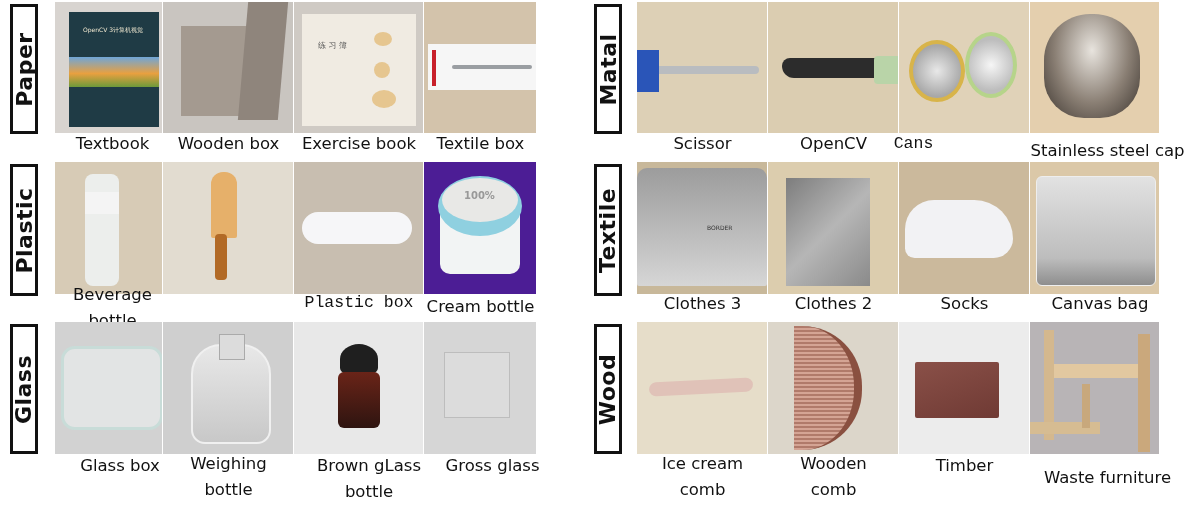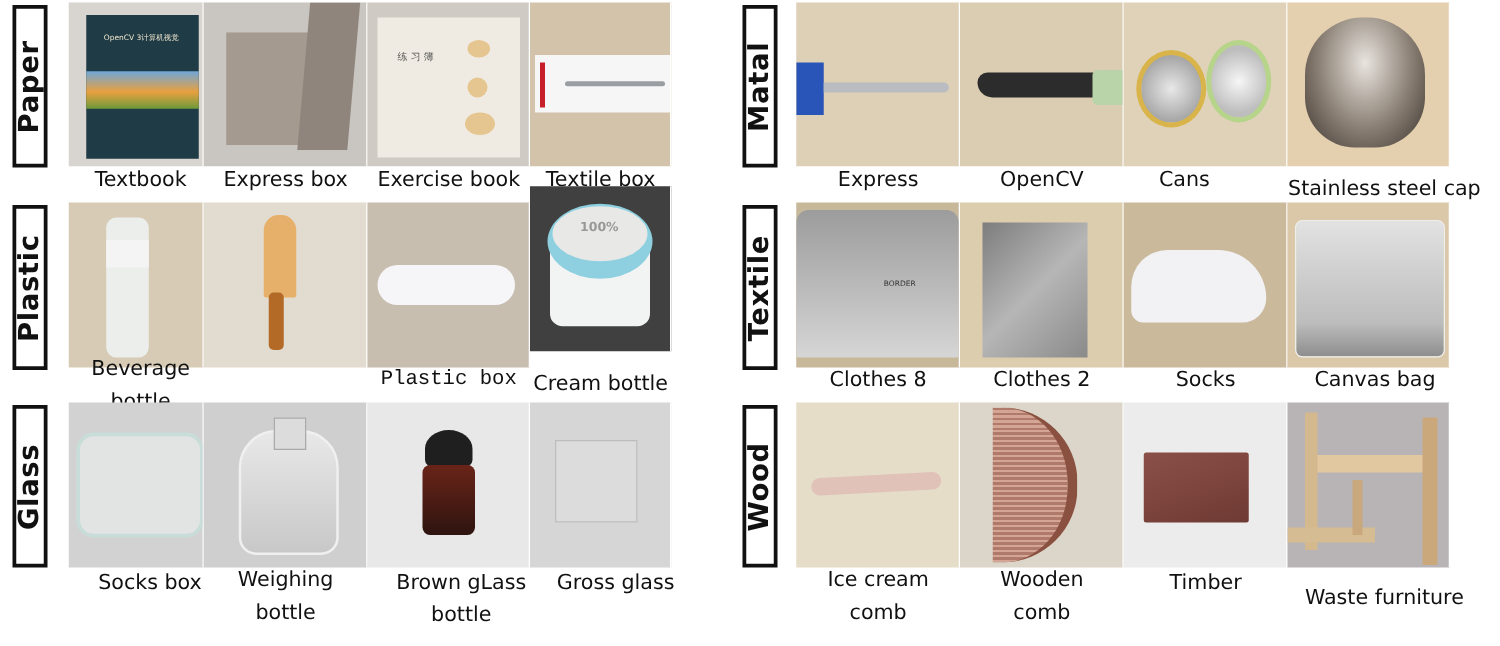--- a/index.html
+++ b/index.html
@@ -33,21 +33,21 @@
   <div class="shape" style="left:80px;top:60px;width:16px;height:16px;background:#e6c690;border-radius:50%;"></div>
   <div class="shape" style="left:78px;top:88px;width:24px;height:18px;background:#e6c690;border-radius:50%;"></div>
 </div>
 <div class="img" style="left:424px;top:2px;width:113px;height:131px;background:#d3c3ab;">
   <div class="shape" style="left:4px;top:42px;width:110px;height:46px;background:#f6f6f6;"></div>
   <div class="shape" style="left:28px;top:63px;width:80px;height:4px;background:#9a9ea2;border-radius:2px;"></div>
   <div class="shape" style="left:8px;top:48px;width:4px;height:36px;background:#c8202a;"></div>
 </div>
 
 <div class="cap" style="left:55px;top:131px;width:115px;">Textbook</div>
-<div class="cap" style="left:163px;top:131px;width:131px;">Express box</div>
+<div class="cap" style="left:163px;top:131px;width:131px;">Wooden box</div>
 <div class="cap" style="left:284px;top:131px;width:150px;">Exercise book</div>
 <div class="cap" style="left:424px;top:131px;width:113px;">Textile box</div>
 
 <div class="cat" style="left:594px;top:4px;height:130px;">
   <span>Matal</span>
 </div>
 
 <div class="img" style="left:637px;top:2px;width:131px;height:131px;background:#ddd0b6;">
   <div class="shape" style="left:0px;top:48px;width:22px;height:42px;background:#2a55b8;"></div>
   <div class="shape" style="left:22px;top:64px;width:100px;height:8px;background:#b9bcc0;border-radius:0 8px 8px 0;"></div>
@@ -57,41 +57,41 @@
   <div class="shape" style="left:106px;top:54px;width:30px;height:28px;background:#b9d4a8;border-radius:4px;"></div>
 </div>
 <div class="img" style="left:899px;top:2px;width:131px;height:131px;background:#e0d2b8;">
   <div class="shape" style="left:10px;top:38px;width:48px;height:54px;background:radial-gradient(circle,#e8e8e8 0%,#a8a8a8 70%);border-radius:50%;border:4px solid #d8b44a;"></div>
   <div class="shape" style="left:66px;top:30px;width:44px;height:58px;background:radial-gradient(circle,#f6f6f6 0%,#bdbdbd 70%);border-radius:50%;border:4px solid #b6d48a;"></div>
 </div>
 <div class="img" style="left:1030px;top:2px;width:130px;height:131px;background:#e4cfae;">
   <div class="shape" style="left:14px;top:12px;width:96px;height:104px;background:radial-gradient(ellipse at 50% 35%,#e8e4de 0%,#8a7f74 55%,#3b342e 100%);border-radius:46px 46px 40px 40px;"></div>
 </div>
 
-<div class="cap" style="left:637px;top:131px;width:131px;">Express</div>
+<div class="cap" style="left:637px;top:131px;width:131px;">Scissor</div>
 <div class="cap" style="left:768px;top:131px;width:131px;">OpenCV</div>
-<div class="cap" style="left:882px;top:131px;width:131px;">Cans</div>
+<div class="cap" style="left:848px;top:131px;width:131px;font-family:Liberation Mono, monospace;">Cans</div>
 <div class="cap" style="left:1015px;top:138px;width:185px;">Stainless steel cap</div>
 
 <div class="cat" style="left:10px;top:164px;height:132px;">
   <span>Plastic</span>
 </div>
 
 <div class="img" style="left:55px;top:162px;width:108px;height:132px;background:#d7cbb6;">
   <div class="shape" style="left:30px;top:12px;width:34px;height:112px;background:rgba(240,244,246,0.85);border-radius:8px;"></div>
   <div class="shape" style="left:30px;top:30px;width:34px;height:22px;background:#f4f4f4;"></div>
 </div>
 <div class="img" style="left:163px;top:162px;width:131px;height:132px;background:#e2dcd0;">
   <div class="shape" style="left:48px;top:10px;width:26px;height:66px;background:#e6b06a;border-radius:12px 12px 2px 2px;"></div>
   <div class="shape" style="left:52px;top:72px;width:12px;height:46px;background:#b26a26;border-radius:4px;"></div>
 </div>
 <div class="img" style="left:294px;top:162px;width:130px;height:132px;background:#c8beb0;">
   <div class="shape" style="left:8px;top:50px;width:110px;height:32px;background:#f6f6f8;border-radius:16px;"></div>
 </div>
-<div class="img" style="left:424px;top:149px;width:113px;height:132px;background:#404040;">
+<div class="img" style="left:424px;top:162px;width:113px;height:132px;background:#4c1d95;">
   <div class="shape" style="left:16px;top:40px;width:80px;height:72px;background:#f2f4f4;border-radius:10px;"></div>
   <div class="shape" style="left:14px;top:14px;width:84px;height:60px;background:#8fd0e0;border-radius:50%;"></div>
   <div class="shape" style="left:18px;top:16px;width:76px;height:44px;background:#e8e8e6;border-radius:50%;"></div>
   <div class="shape" style="left:40px;top:28px;font-size:10px;color:#999;font-weight:bold;">100%</div>
 </div>
 
 <div class="cap" style="left:55px;top:282px;width:115px;line-height:26px;">Beverage
 bottle</div>
 <div class="cap" style="left:160px;top:290px;width:140px;margin-top:32px;">Plastic comb</div>
 <div class="cap" style="left:294px;top:290px;width:130px;font-family:Liberation Mono, monospace;">Plastic box</div>
@@ -108,21 +108,21 @@
 <div class="img" style="left:768px;top:162px;width:131px;height:132px;background:#dccdae;">
   <div class="shape" style="left:18px;top:16px;width:84px;height:108px;background:linear-gradient(135deg,#7d7d7d 0%,#b6b6b6 50%,#8a8a8a 100%);"></div>
 </div>
 <div class="img" style="left:899px;top:162px;width:131px;height:132px;background:#cbb99c;">
   <div class="shape" style="left:6px;top:38px;width:108px;height:58px;background:#f2f2f4;border-radius:30px 40px 20px 10px;"></div>
 </div>
 <div class="img" style="left:1030px;top:162px;width:130px;height:132px;background:#dbc8a8;">
   <div class="shape" style="left:6px;top:14px;width:118px;height:108px;background:linear-gradient(180deg,#e2e2e2 0%,#bdbdbd 75%,#8e8e8e 100%);border-radius:6px;border:1px solid #eee;"></div>
 </div>
 
-<div class="cap" style="left:637px;top:291px;width:131px;">Clothes 8</div>
+<div class="cap" style="left:637px;top:291px;width:131px;">Clothes 3</div>
 <div class="cap" style="left:768px;top:291px;width:131px;">Clothes 2</div>
 <div class="cap" style="left:899px;top:291px;width:131px;">Socks</div>
 <div class="cap" style="left:1030px;top:291px;width:140px;">Canvas bag</div>
 
 <div class="cat" style="left:10px;top:324px;height:130px;">
   <span>Glass</span>
 </div>
 
 <div class="img" style="left:55px;top:322px;width:108px;height:132px;background:#d2d2d2;">
   <div class="shape" style="left:6px;top:24px;width:96px;height:78px;border:3px solid #c8dcd8;border-radius:14px;background:rgba(236,240,240,0.6);"></div>
@@ -132,21 +132,21 @@
   <div class="shape" style="left:56px;top:12px;width:24px;height:24px;background:#dcdcdc;border:1px solid #aaa;"></div>
 </div>
 <div class="img" style="left:294px;top:322px;width:130px;height:132px;background:#e8e8e8;">
   <div class="shape" style="left:46px;top:22px;width:38px;height:30px;background:#1f1f1f;border-radius:50% 50% 20% 20%;"></div>
   <div class="shape" style="left:44px;top:50px;width:42px;height:56px;background:linear-gradient(180deg,#6a2418 0%,#2e1410 100%);border-radius:6px;"></div>
 </div>
 <div class="img" style="left:424px;top:322px;width:113px;height:132px;background:#d6d6d6;">
   <div class="shape" style="left:20px;top:30px;width:64px;height:64px;border:1px solid #bdbdbd;background:#dcdcdc;"></div>
 </div>
 
-<div class="cap" style="left:55px;top:453px;width:130px;">Socks box</div>
+<div class="cap" style="left:55px;top:453px;width:130px;">Glass box</div>
 <div class="cap" style="left:163px;top:451px;width:131px;">Weighing
 bottle</div>
 <div class="cap" style="left:294px;top:453px;width:150px;">Brown gLass
 bottle</div>
 <div class="cap" style="left:430px;top:453px;width:125px;">Gross glass</div>
 
 <div class="cat" style="left:594px;top:324px;height:130px;">
   <span>Wood</span>
 </div>
 

